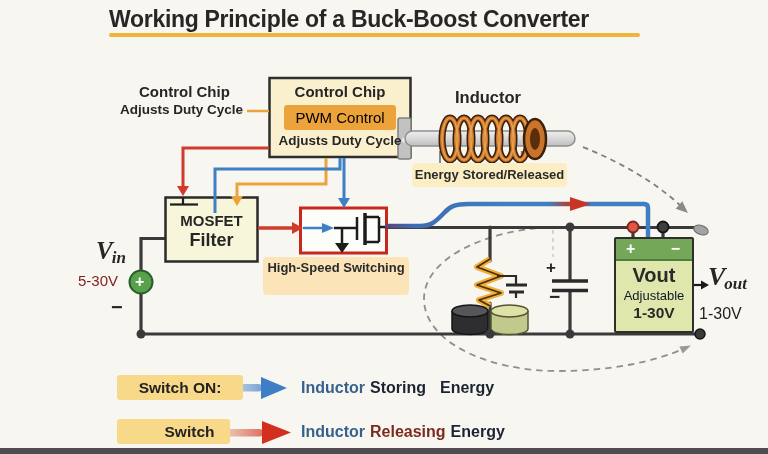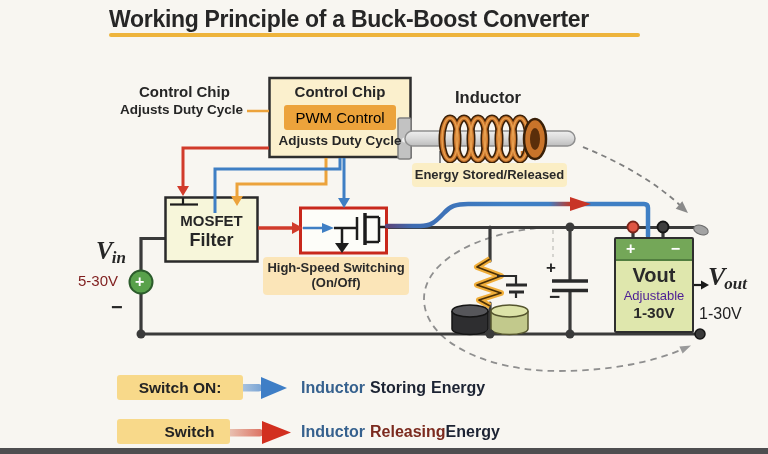--- a/index.html
+++ b/index.html
@@ -216,49 +216,48 @@
   <div class="txt b center" style="left:270px;top:133px;width:140px;font-size:13.5px;">Adjusts Duty Cycle</div>
 
   <div class="txt b" style="left:455px;top:88px;font-size:16.5px;">Inductor</div>
   <div class="badge b" style="left:412px;top:163px;width:155px;height:24px;background:#fbeec5;font-size:13px;line-height:24px;color:#2a2a2a;">Energy Stored/Released</div>
 
   <div class="txt center" style="left:166px;top:212px;width:91px;font-size:15px;font-weight:bold;">MOSFET</div>
   <div class="txt center b" style="left:166px;top:230px;width:91px;font-size:18px;">Filter</div>
 
   <div class="badge" style="left:263px;top:257px;width:146px;height:38px;background:#fbe5b8;padding-top:3px;">
     <div class="b" style="font-size:13px;color:#2a2a2a;">High-Speed Switching</div>
-    <div class="b" style="font-size:13px;color:#2a2a2a;">(On/Off)</div>
   </div>
 
   <div class="txt" style="left:96px;top:237px;"><span class="vsym">V</span><span class="vsub">in</span></div>
   <div class="txt" style="left:78px;top:272px;font-size:15px;color:#7f1d1d;">5-30V</div>
   <div class="txt b" style="left:135px;top:272.5px;font-size:16px;color:#fff;">+</div>
   <div class="txt b" style="left:111px;top:296px;font-size:20px;">−</div>
 
   <div class="txt b" style="left:546px;top:258px;font-size:17px;">+</div>
   <div class="txt b" style="left:549px;top:286px;font-size:19px;">−</div>
 
   <div class="voutbox">
     <div class="vout-header">
       <span style="left:10px;">+</span>
       <span style="right:12px;">−</span>
     </div>
     <div class="center b" style="font-size:20px;margin-top:3px;color:#2a2a2a;">Vout</div>
-    <div class="center" style="font-size:13px;margin-top:1px;color:#4c1d95;">Adjustable</div>
+    <div class="center" style="font-size:13px;margin-top:1px;color:#0f172a;">Adjustable</div>
     <div class="center b" style="font-size:15.5px;margin-top:1px;color:#2a2a2a;">1-30V</div>
   </div>
 
   <div class="txt" style="left:708px;top:262px;"><span class="vsym" style="font-size:26px;">V</span><span class="vsub">out</span></div>
   <div class="txt" style="left:699px;top:305px;font-size:16px;color:#222;">1-30V</div>
 
 
   <div class="badge legend-badge" style="left:117px;top:375px;width:126px;height:25px;">Switch ON:</div>
   <div class="txt legend-line" style="left:301px;top:379px;">
-    <span class="c-steel" style="padding-right:5px;">Inductor</span><span class="c-dark" style="padding-right:5px;">Storing</span><span class="c-dark">Energy</span>
+    <span class="c-steel" style="padding-right:5px;">Inductor</span><span class="c-dark" style="padding-right:14px;">Storing</span><span class="c-dark">Energy</span>
   </div>
 
   <div class="badge legend-badge" style="left:117px;top:419px;width:113px;height:25px;padding-left:32px;">Switch OFF:</div>
   <div class="txt legend-line" style="left:301px;top:423px;">
-    <span class="c-steel" style="padding-right:5px;">Inductor</span><span class="c-maroon" style="">Releasing</span><span class="c-dark">Energy</span>
+    <span class="c-steel" style="padding-right:5px;">Inductor</span><span class="c-maroon" style="padding-right:5px;">Releasing</span><span class="c-dark">Energy</span>
   </div>
 
   <div class="bottombar"></div>
 </div>
 
 </body></html>

